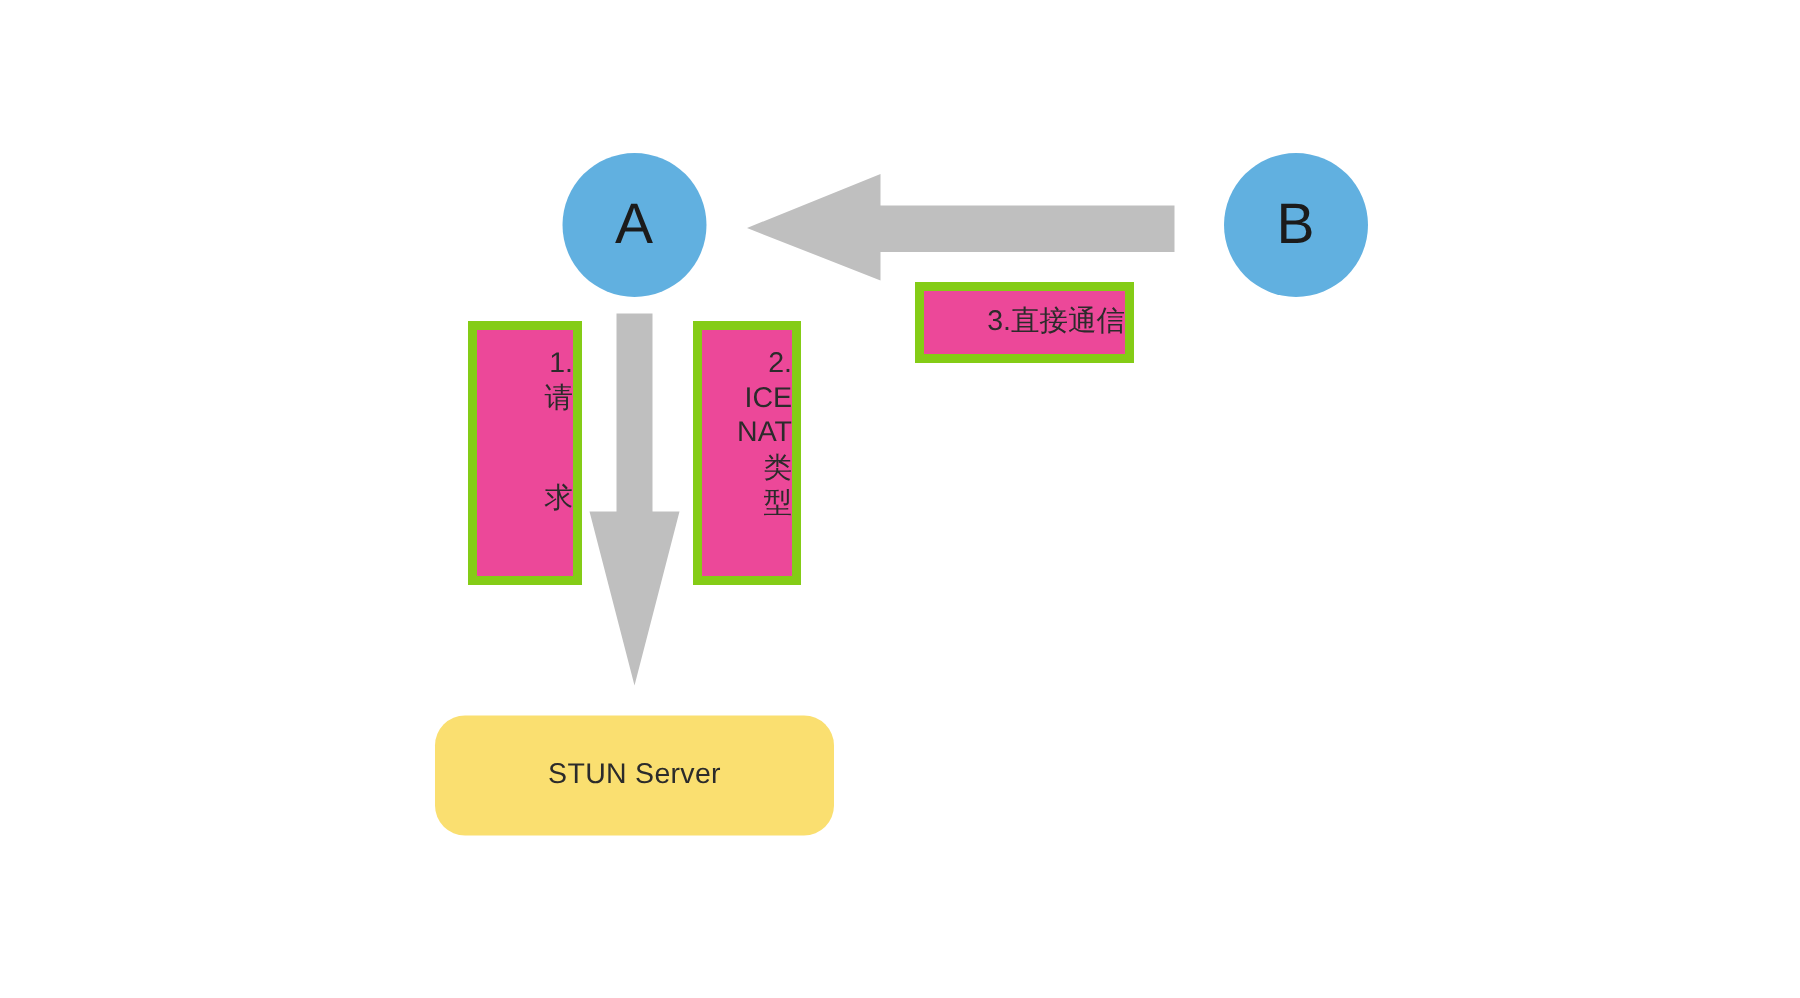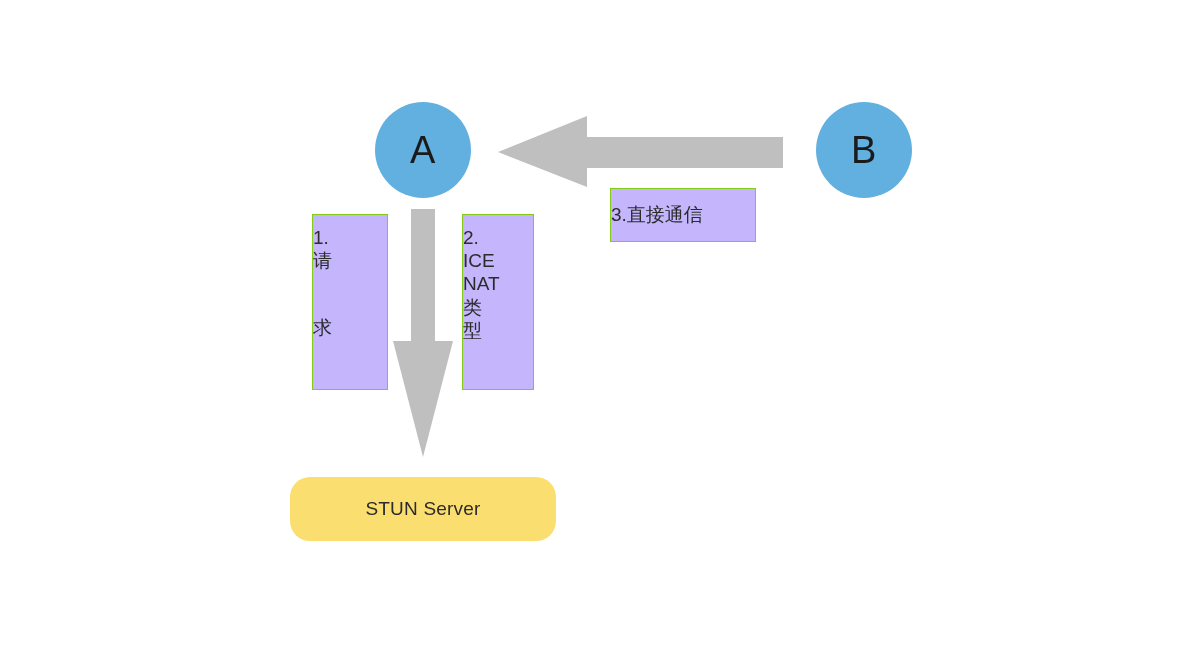--- a/index.html
+++ b/index.html
@@ -39,21 +39,21 @@
   }
   #peer-a { left: 375px; top: 102px; }
   #peer-b { left: 816px; top: 102px; }
 
   
   .server-node {
     position: absolute;
     left: 290px;
     top: 477px;
     width: 266px;
-    height: 64px;
+    height: 80px;
     background: #fadf70;
     border-radius: 20px;
     display: flex;
     align-items: center;
     justify-content: center;
     z-index: 3;
   }
   .server-label {
     font-size: 19px;
     color: #2b2b2b;
@@ -66,26 +66,26 @@
     z-index: 1;
     overflow: visible;
   }
   #arrow-b-to-a { left: 490px; top: 110px; }
   #arrow-a-to-stun { left: 385px; top: 205px; }
 
   
   .annot-box {
     position: absolute;
     box-sizing: border-box;
-    border: 1px solid #84cc16;
-    background: #c4b5fd;
+    border: 6px solid #84cc16;
+    background: #ec4899;
     z-index: 2;
     display: flex;
     flex-direction: column;
-    align-items: flex-start;
+    align-items: flex-end;
   }
   .annot-line {
     font-size: 19px;
     color: #2b2b2b;
     line-height: 1.22;
     text-align: center;
     white-space: nowrap;
   }
 
   

